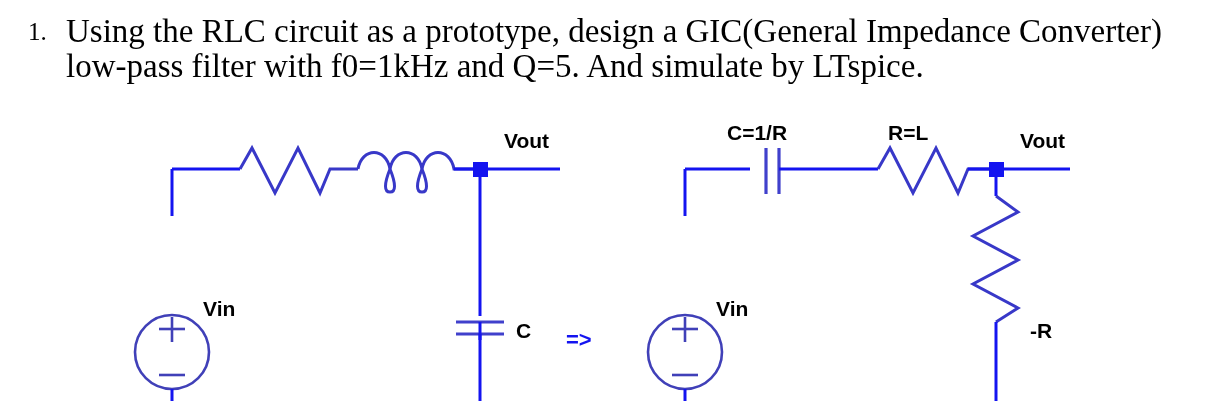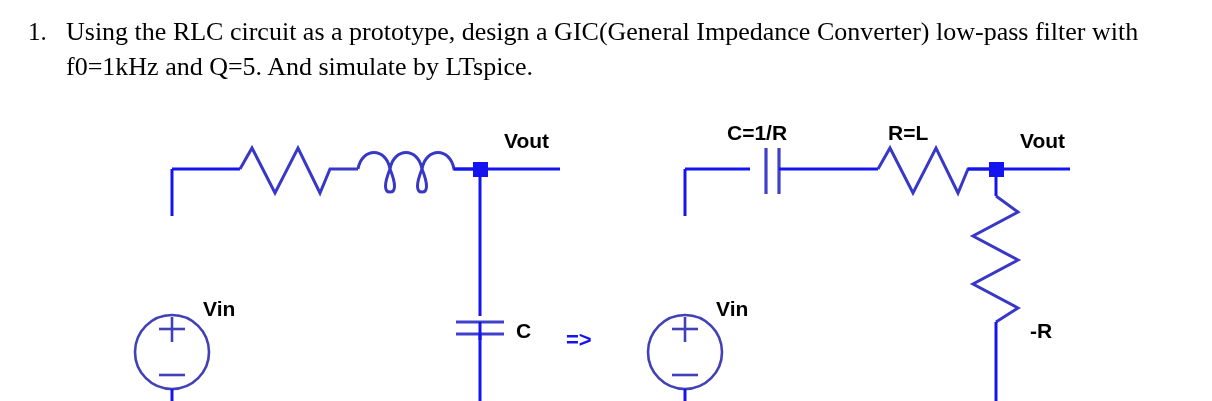--- a/index.html
+++ b/index.html
@@ -27,21 +27,21 @@
   }
   #problem-number {
     font-family: "Liberation Serif", serif;
     font-size: 25px;
     line-height: 35px;
     width: 38px;
     flex: 0 0 38px;
   }
   #problem-text {
     font-family: "Liberation Serif", serif;
-    font-size: 26px;
+    font-size: 33px;
     line-height: 35px;
     letter-spacing: 0px;
   }
 
   
   #diagram-area {
     position: absolute;
     left: 0;
     top: 100px;
     width: 1212px;

